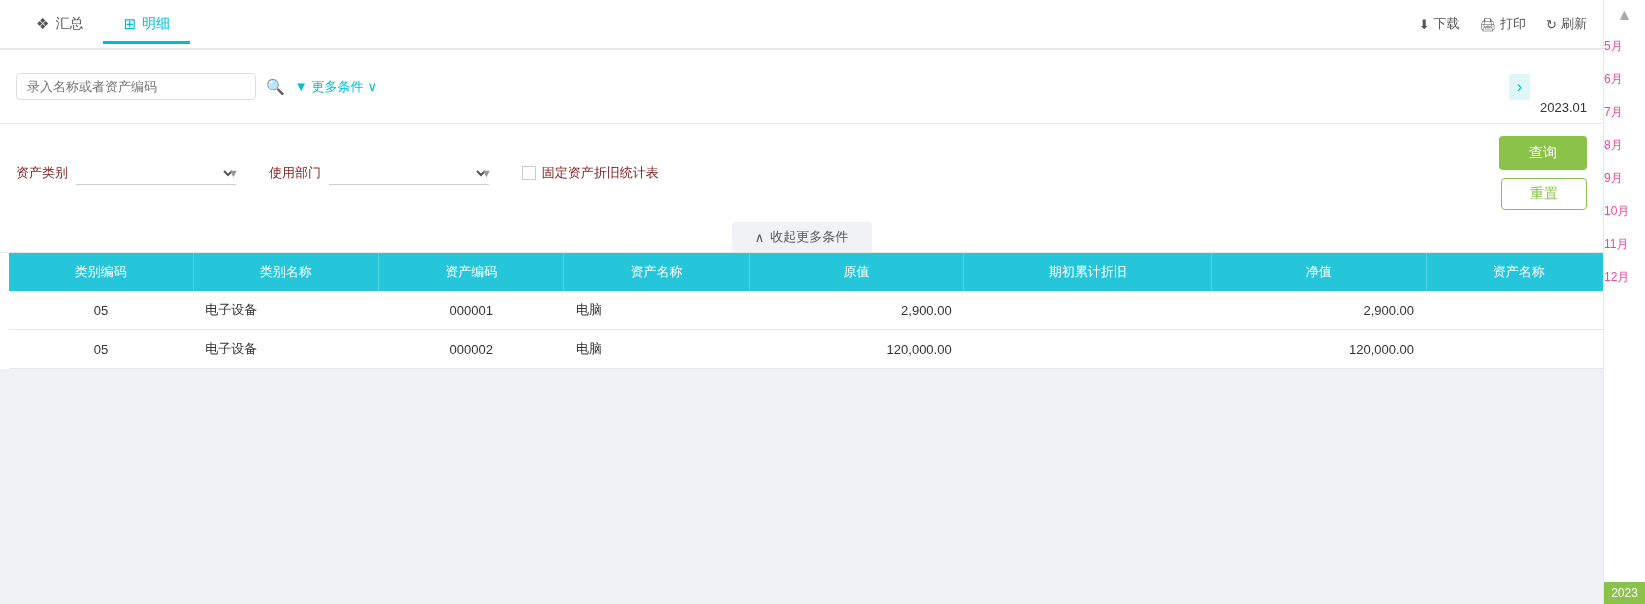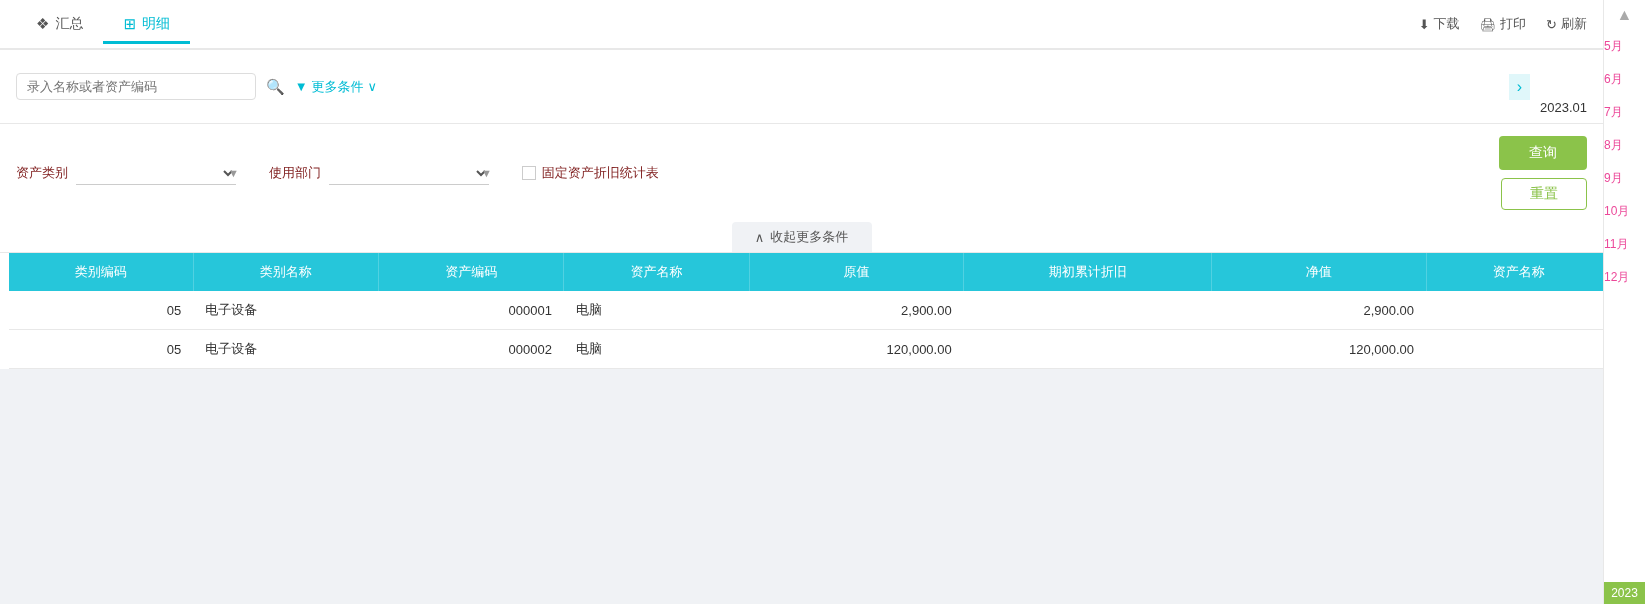--- a/index.html
+++ b/index.html
@@ -251,21 +251,21 @@
     }
     tbody tr {
       border-bottom: 1px solid #e8e8e8;
     }
     tbody td {
       padding: 10px 12px;
       font-size: 13px;
       color: #333;
     }
     .td-right { text-align: right; }
-    .td-center { text-align: right; }
+    .td-center { text-align: center; }
     .total-row {
       background: #e0f7fa;
     }
     .total-row td {
       font-weight: bold;
     }
 
     
     .right-sidebar {
       position: absolute;

